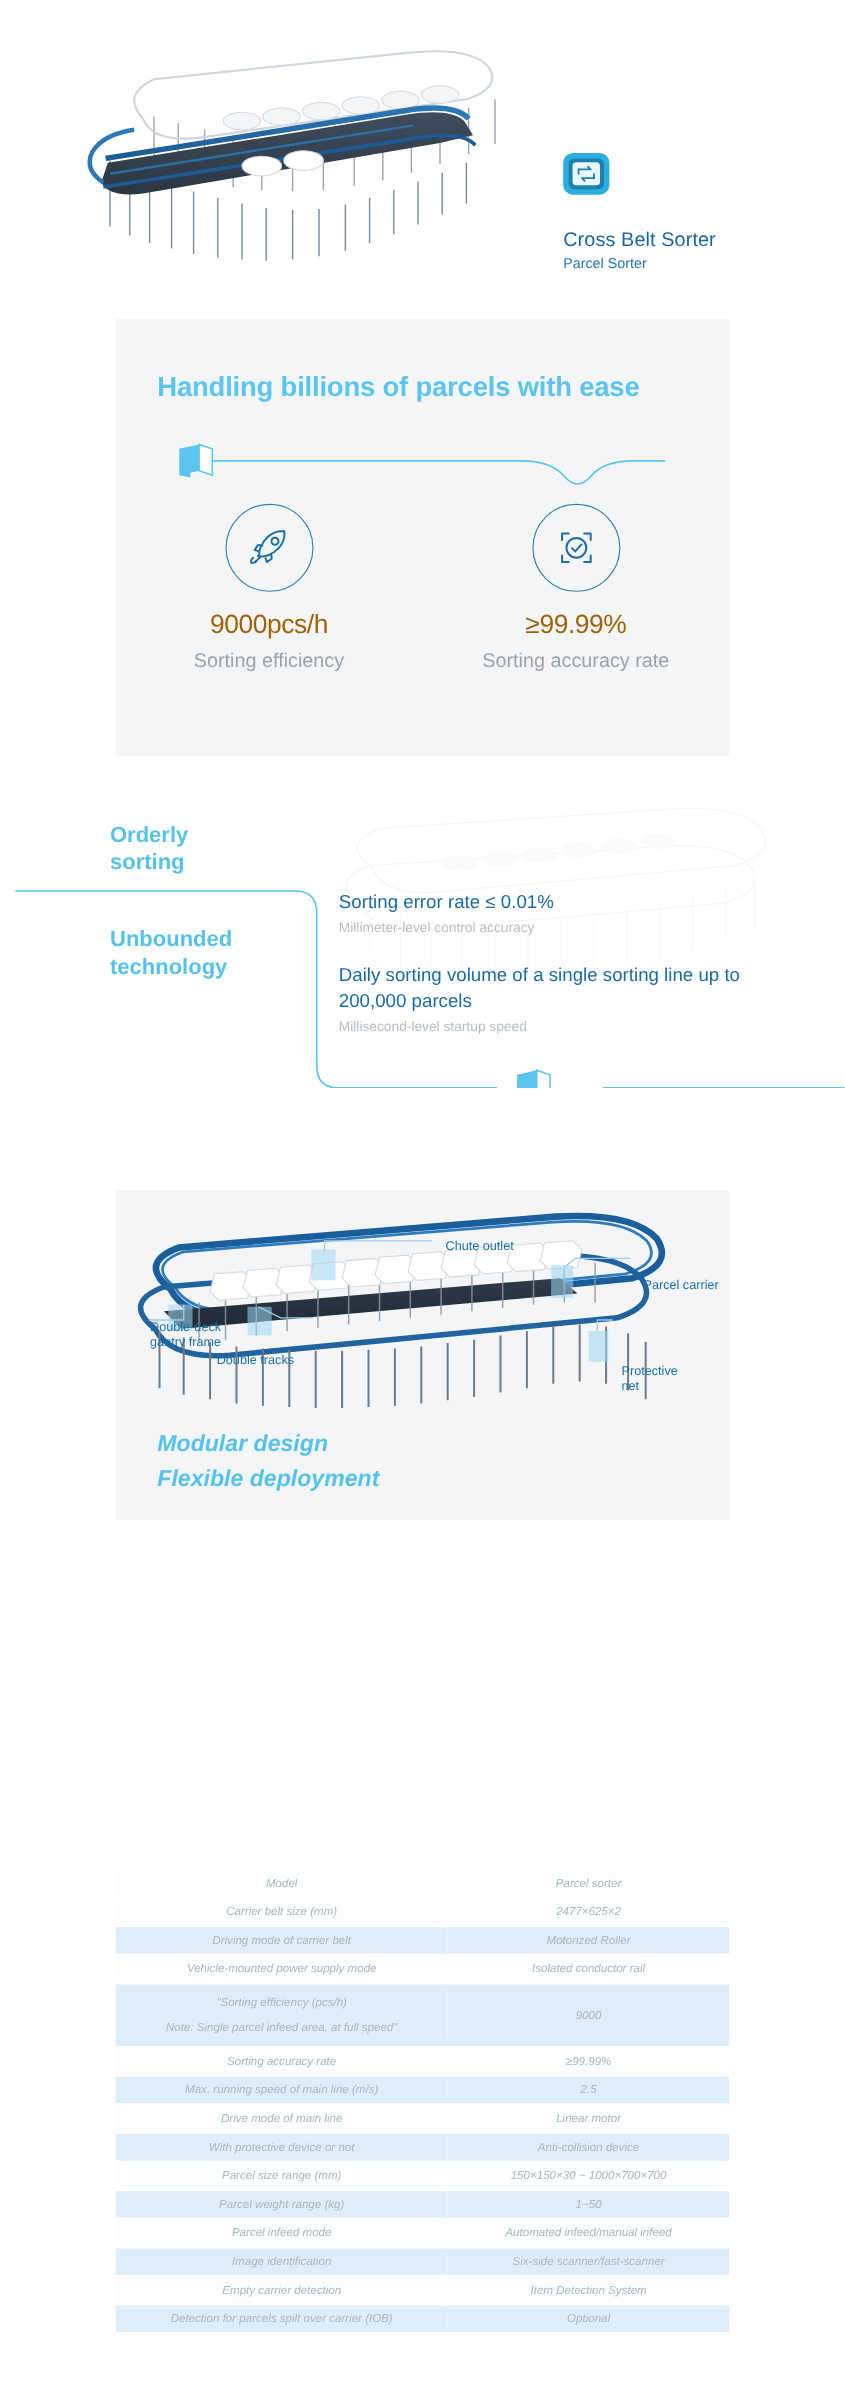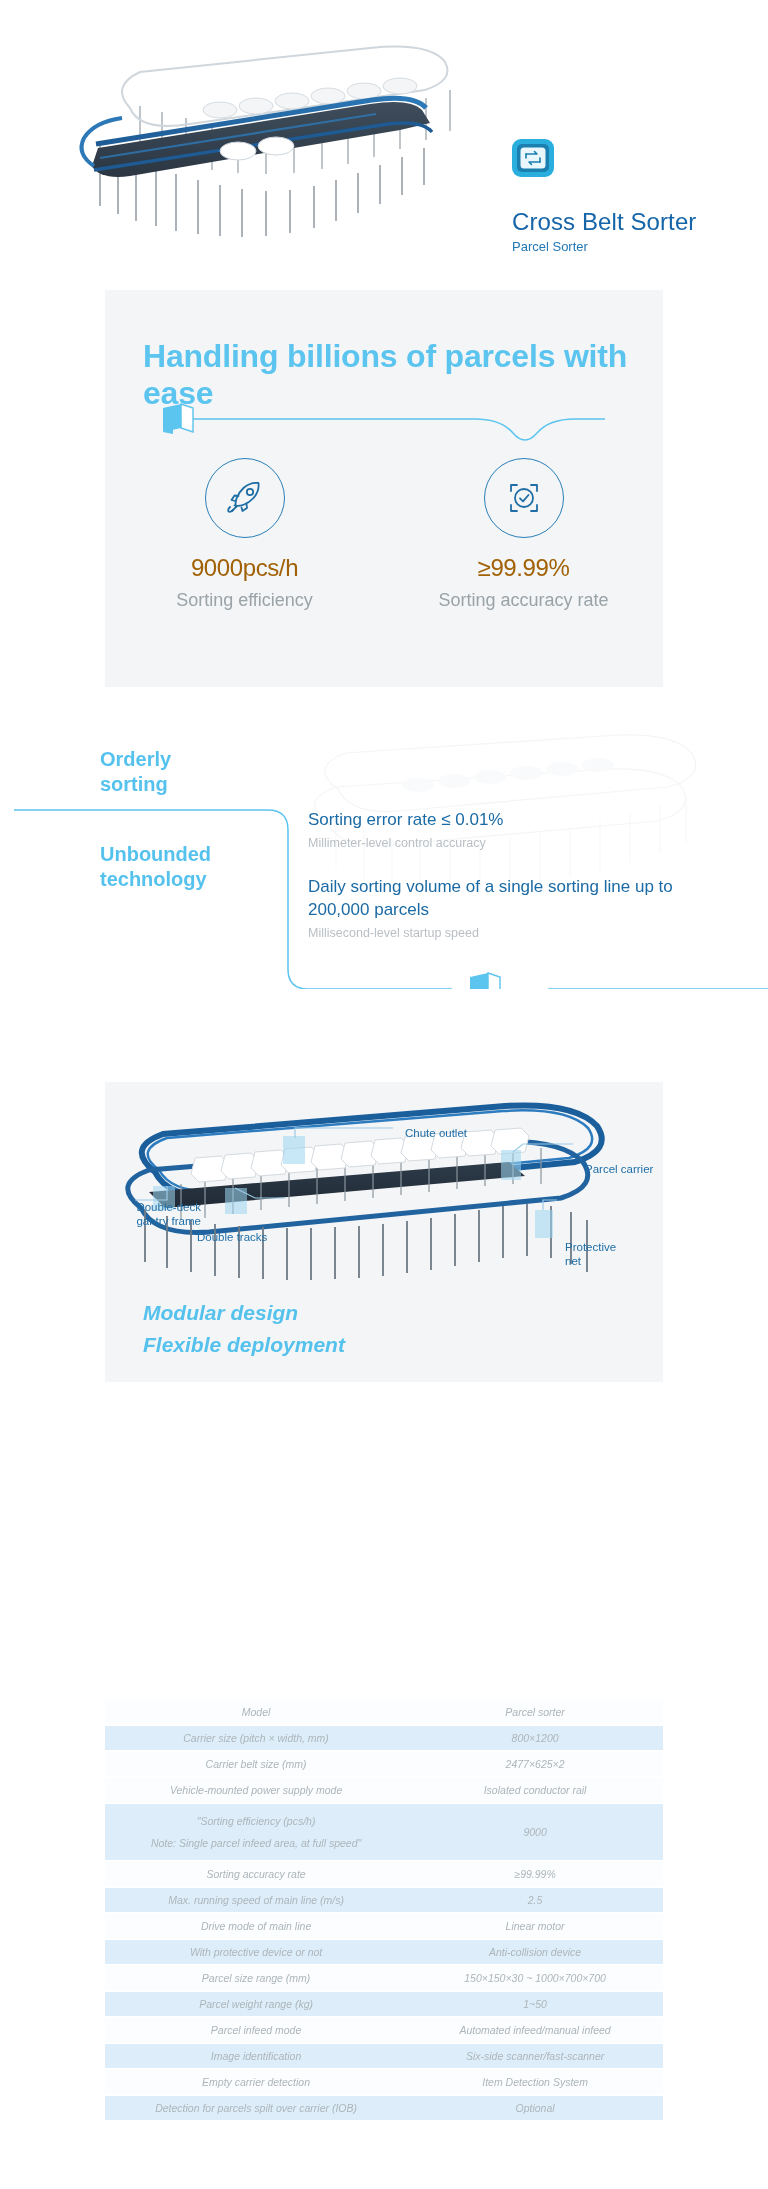--- a/index.html
+++ b/index.html
@@ -7,33 +7,33 @@
     width: 768px;
     background: #ffffff;
     font-family: "Liberation Sans", sans-serif;
   }
   body { width: 768px; height: 2189px; position: relative; overflow: hidden; }
 
   
   .hero { position: relative; width: 768px; height: 290px; background:#fff; }
   .hero-art { position: absolute; left: 70px; top: 28px; width: 420px; height: 220px; }
   .hero-label { position: absolute; left: 512px; top: 208px; }
-  .hero-title { font-size: 24px; color: #1565a8; letter-spacing: .1px; }
+  .hero-title { font-size: 18px; color: #1565a8; letter-spacing: .1px; }
   .hero-sub { font-size: 13px; color: #2277b5; margin-top: 3px; }
   .hero-icon { position: absolute; left: 511px; top: 138px; width: 44px; height: 40px; }
 
   
   .panel-grey {
     position: relative; background: #f4f5f6;
     margin: 0 0 0 105px; width: 558px;
   }
   .panel1 { height: 397px; }
   .p1-title {
     position:absolute; left: 38px; top: 48px;
-    font-size: 32px; font-weight: 700; color: #5bc4ef; letter-spacing:-.2px;
+    font-size: 25px; font-weight: 700; color: #5bc4ef; letter-spacing:-.2px;
   }
   .p1-connector { position: absolute; left: 40px; top: 112px; width: 460px; height: 48px; }
 
   .stats { position: absolute; left: 0; top: 168px; width: 558px; display: flex; }
   .stat { flex: 1; text-align: center; }
   .stat-circle {
     width: 80px; height: 80px; border-radius: 50%;
     border: 1.6px solid #2a7fb8; margin: 0 auto 16px auto;
     display: flex; align-items: center; justify-content: center;
   }
@@ -372,27 +372,27 @@
   </div>
 </section>
 
 <div class="spec-wrap">
   <table class="spec">
     <tbody id="spec-body">
         <tr>
           <td class="k" style="white-space: pre-line;">Model</td>
           <td class="v">Parcel sorter</td>
         </tr>
-        <tr class="alt">
-          <td class="k" style="white-space: pre-line;">Carrier size (pitch × width, mm)</td>
-          <td class="v">800×1200</td>
-        </tr>
         <tr>
           <td class="k" style="white-space: pre-line;">Carrier belt size (mm)</td>
           <td class="v">2477×625×2</td>
+        </tr>
+        <tr class="alt">
+          <td class="k" style="white-space: pre-line;">Driving mode of carrier belt</td>
+          <td class="v">Motorized Roller</td>
         </tr>
         <tr>
           <td class="k" style="white-space: pre-line;">Vehicle-mounted power supply mode</td>
           <td class="v">Isolated conductor rail</td>
         </tr>
         <tr class="alt">
           <td class="k k-multi" style="white-space: pre-line;">"Sorting efficiency (pcs/h)
 Note: Single parcel infeed area, at full speed"</td>
           <td class="v">9000</td>
         </tr>

